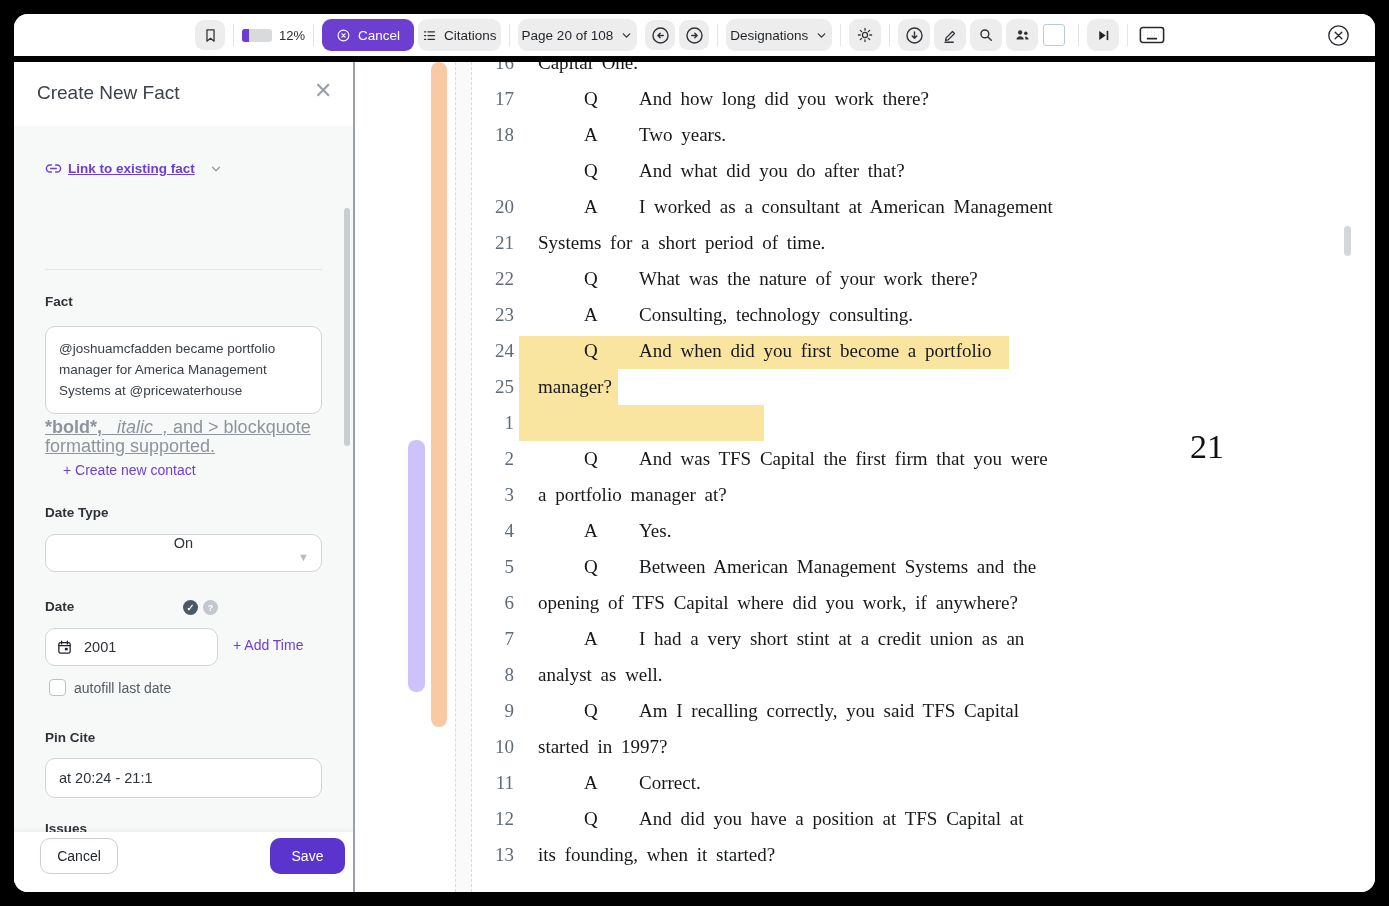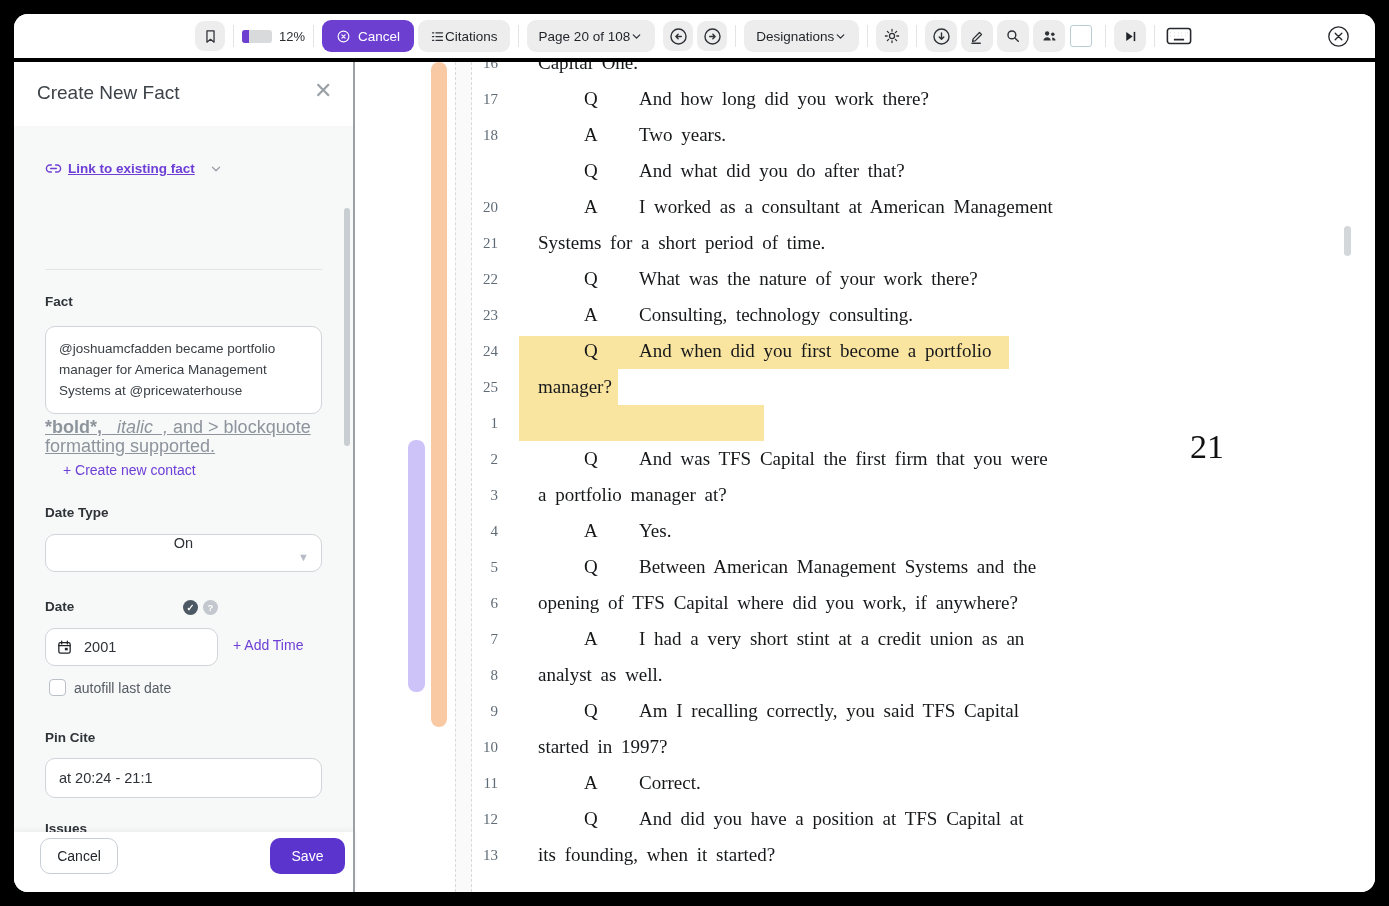--- a/index.html
+++ b/index.html
@@ -1,23 +1,23 @@
 <!DOCTYPE html>
 <html><head>
 <meta charset="utf-8">
 <style>
   html,body{margin:0;padding:0;background:#000;width:1389px;height:906px;font-family:"Liberation Sans",sans-serif;}
   .window{position:absolute;left:14px;top:14px;width:1361px;height:878px;background:#fff;border-radius:14px;overflow:hidden;}
 
   
-  .toolbar{position:absolute;left:0;top:0;right:0;height:48px;background:#fff;border-bottom:4px solid #000000;display:flex;align-items:center;padding-left:181px;box-sizing:border-box;z-index:5;}
+  .toolbar{position:absolute;left:0;top:0;right:0;height:48px;background:#fff;border-bottom:6px solid #000000;display:flex;align-items:center;padding-left:181px;box-sizing:border-box;z-index:5;}
   .tb-sep{width:1px;height:22px;background:#e2e4e6;margin:0 8px;flex:0 0 auto;}
   .tb-btn{height:32px;min-width:32px;border-radius:9px;background:#ededed;display:flex;align-items:center;justify-content:center;color:#2f3237;flex:0 0 auto;box-sizing:border-box;}
   .tb-btn.icon30{height:30px;min-width:30px;}
-  .tb-btn.txt{padding:0 12px;font-size:13.5px;color:#1f2328;}
+  .tb-btn.txt{padding:0 4px;font-size:13.5px;color:#1f2328;gap:7px;}
   .tb-btn.purple{background:#6c3fd1;color:#fff;gap:7px;padding:0 14px;}
   .tb-gap{width:4px;flex:0 0 auto;}
   .progress-wrap{display:flex;align-items:center;gap:7px;flex:0 0 auto;}
   .progress-track{width:30px;height:13px;background:#d9dadb;border-radius:3px;overflow:hidden;position:relative;}
   .progress-fill{position:absolute;left:0;top:0;bottom:0;width:7px;background:#6c3fd1;}
   .progress-label{font-size:13px;color:#2b2e31;}
   .swatch{width:20px;height:20px;border:1.6px solid #b9ccd2;border-radius:3px;background:#fff;margin:0 5px;flex:0 0 auto;}
   .kbd-btn{background:transparent;}
   .tb-close{margin-left:auto;margin-right:24px;color:#27292c;display:flex;align-items:center;flex:0 0 auto;}
   svg.ic{display:block;}
@@ -63,21 +63,21 @@
   .btn-cancel{position:absolute;left:26px;top:6px;width:78px;height:36px;background:#fff;border:1px solid #c9ced4;border-radius:10px;font-size:14px;color:#23262a;font-family:"Liberation Sans",sans-serif;}
   .btn-save{position:absolute;left:256px;top:6px;width:75px;height:36px;background:#5b34ce;border:none;border-radius:10px;font-size:14px;color:#fff;font-family:"Liberation Sans",sans-serif;}
 
   
   .transcript{position:absolute;left:341px;top:48px;right:0;bottom:0;background:#fff;overflow:hidden;}
   .bar-purple{position:absolute;left:53px;top:378px;width:17px;height:252px;background:#cdc3f9;border-radius:8px;}
   .bar-orange{position:absolute;left:76px;top:0px;width:16px;height:665px;background:#f9c9a3;border-radius:8px;}
   .gutter-strip{position:absolute;left:100px;top:0;bottom:0;width:17px;background:#fafafa;border-left:1px dashed #d8dadc;border-right:1px dashed #d8dadc;box-sizing:border-box;}
   .t-rows{position:absolute;top:-17px;left:0;right:0;}
   .t-row{position:relative;height:36px;line-height:36px;font-family:"Liberation Serif",serif;font-size:19px;color:#16181a;word-spacing:4px;}
-  .t-num{position:absolute;left:0;width:143px;text-align:right;font-size:15px;color:#5f6b76;z-index:1;}
+  .t-num{position:absolute;left:16px;width:143px;text-align:right;font-size:19px;color:#5f6b76;z-index:1;}
   .t-content{position:absolute;left:183px;right:10px;z-index:1;white-space:nowrap;}
   .t-qa{display:inline-block;min-width:15px;margin-left:46px;}
   .t-text{margin-left:40px;}
   .t-text.cont{margin-left:0;}
   .hl-band{position:absolute;left:164px;top:0;height:36px;background:#f9e4a0;z-index:0;}
   .page-num{position:absolute;left:835px;top:366px;font-family:"Liberation Serif",serif;font-size:34px;color:#111;}
   .t-scrollthumb{position:absolute;right:24px;top:164px;width:7px;height:30px;background:#d3d7da;border-radius:4px;}
 </style>
 </head>
 <body>

